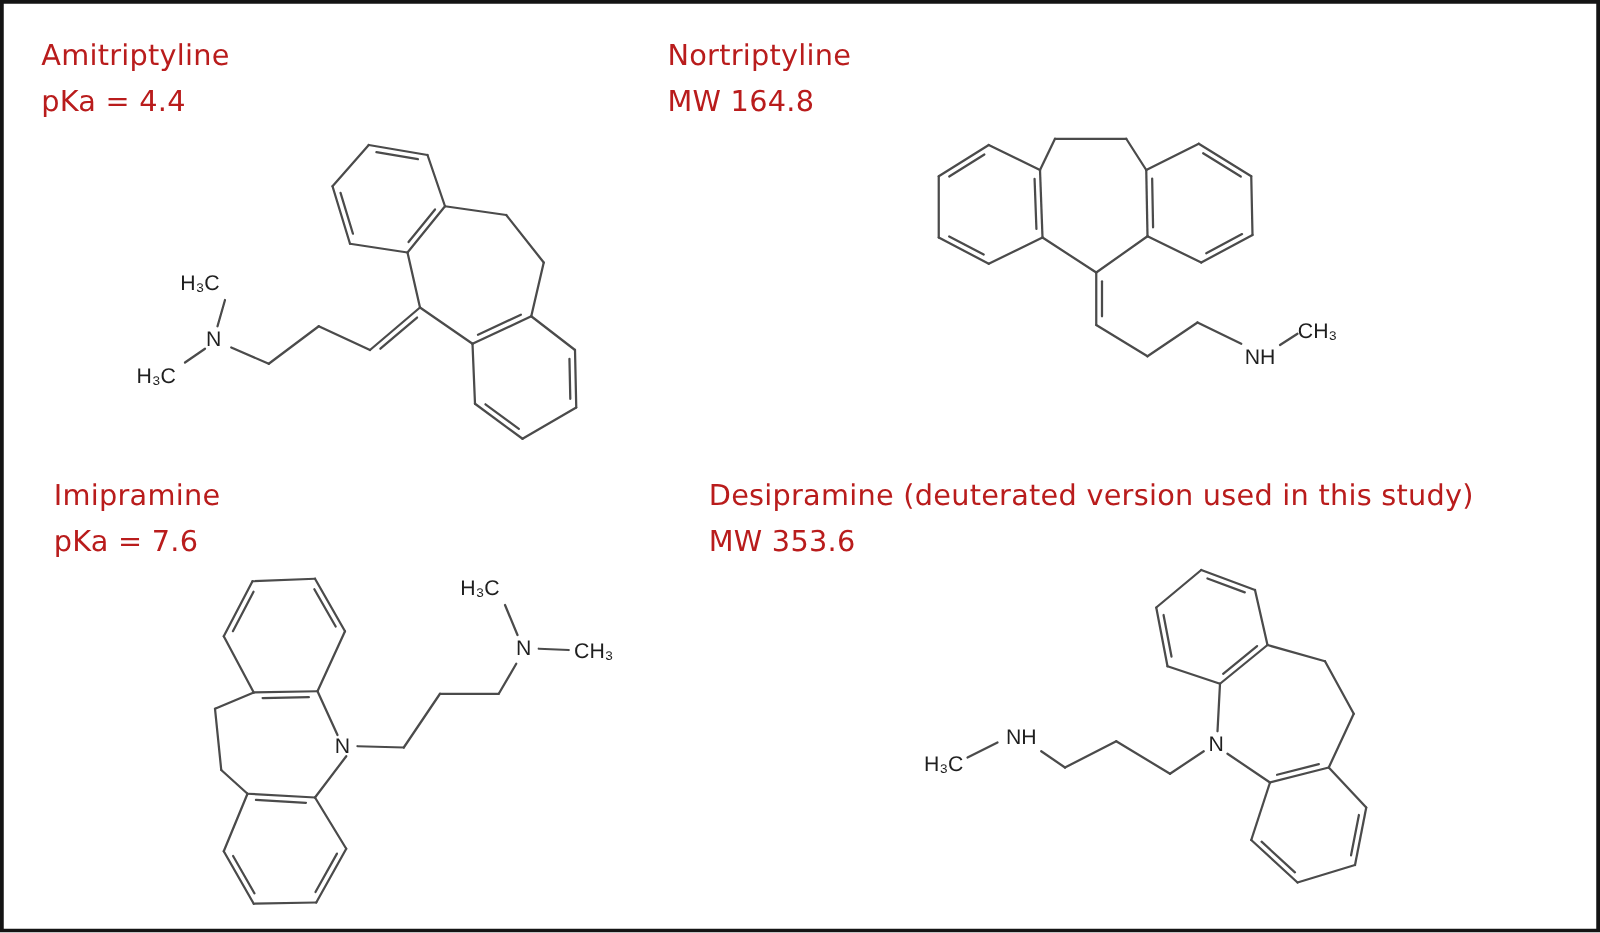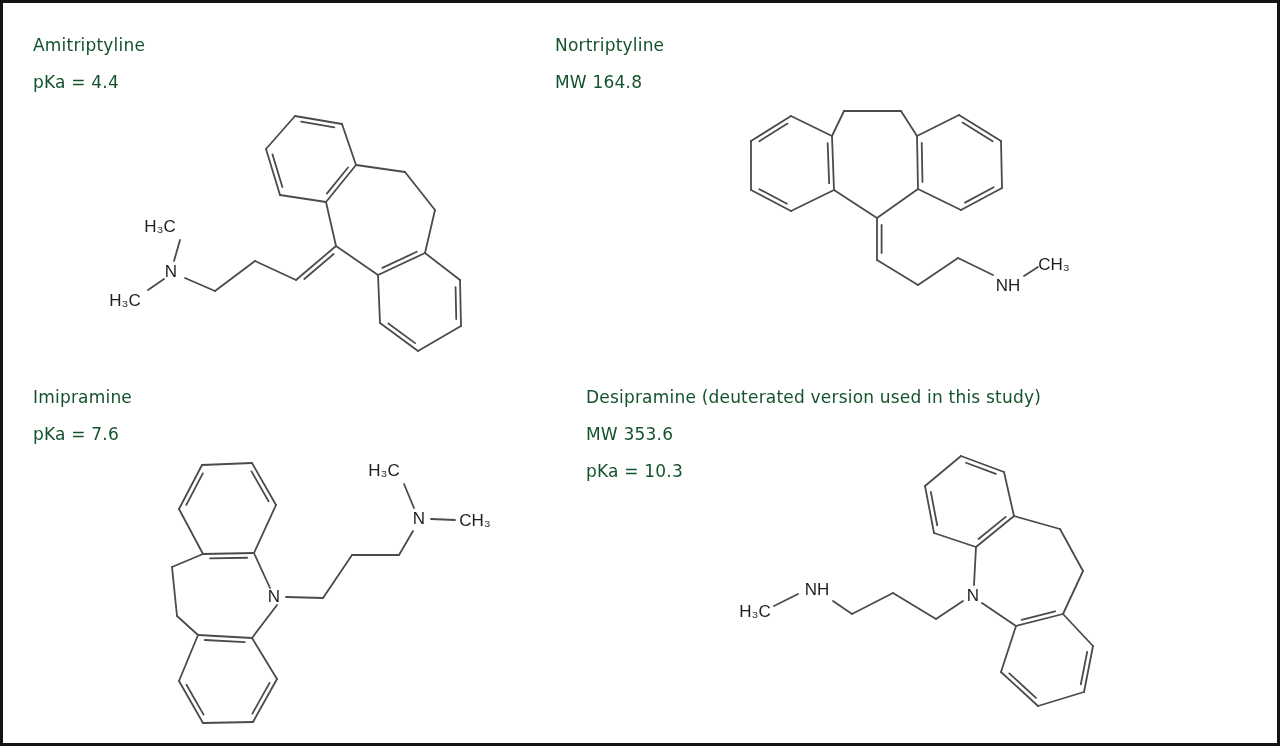--- a/index.html
+++ b/index.html
@@ -6,23 +6,23 @@
   .frame{
     position:relative;
     width:1274px;height:740px;
     border:3px solid #141414;
     background:#ffffff;
     font-family:"DejaVu Sans",sans-serif;
     overflow:hidden;
   }
   .hdr{
     position:absolute;
-    font-size:17px;
+    font-size:23px;
     line-height:37px;
-    color:#14532d;
+    color:#b91c1c;
     letter-spacing:0.2px;
     white-space:nowrap;
   }
   .hdr div{white-space:nowrap;}
   svg.mol{position:absolute;overflow:visible;}
   svg.mol line{stroke:#4b4b4b;stroke-width:1.8;stroke-linecap:round;fill:none;}
   svg.mol text.atom{
     font-family:"Liberation Sans","DejaVu Sans",sans-serif;
     font-size:17px;
     fill:#1f1f1f;
@@ -32,34 +32,33 @@
 </head>
 <body>
 
 <div class="frame">
 
   <div class="hdr" style="left:30px;top:24px;">
     <div>Amitriptyline</div>
     <div>pKa = 4.4</div>
   </div>
 
-  <div class="hdr" style="left:552px;top:24px;">
+  <div class="hdr" style="left:531px;top:24px;">
     <div>Nortriptyline</div>
     <div>MW 164.8</div>
   </div>
 
-  <div class="hdr" style="left:30px;top:376px;">
+  <div class="hdr" style="left:40px;top:376px;">
     <div>Imipramine</div>
     <div>pKa = 7.6</div>
   </div>
 
-  <div class="hdr" style="left:583px;top:376px;">
+  <div class="hdr" style="left:564px;top:376px;">
     <div>Desipramine (deuterated version used in this study)</div>
     <div>MW 353.6</div>
-    <div>pKa = 10.3</div>
   </div>
 
   <svg class="mol" id="mol-ami" style="left:100px;top:90px;" width="380" height="270" viewBox="0 0 380 270">
       <line x1="239" y1="31" x2="253" y2="72"></line>
       <line x1="223" y1="109" x2="177" y2="102"></line>
       <line x1="163" y1="56" x2="192" y2="23"></line>
       <line x1="253" y1="72" x2="302" y2="79"></line>
       <line x1="302" y1="79" x2="332" y2="117"></line>
       <line x1="332" y1="117" x2="322" y2="160"></line>
       <line x1="322" y1="160" x2="357" y2="187"></line>

